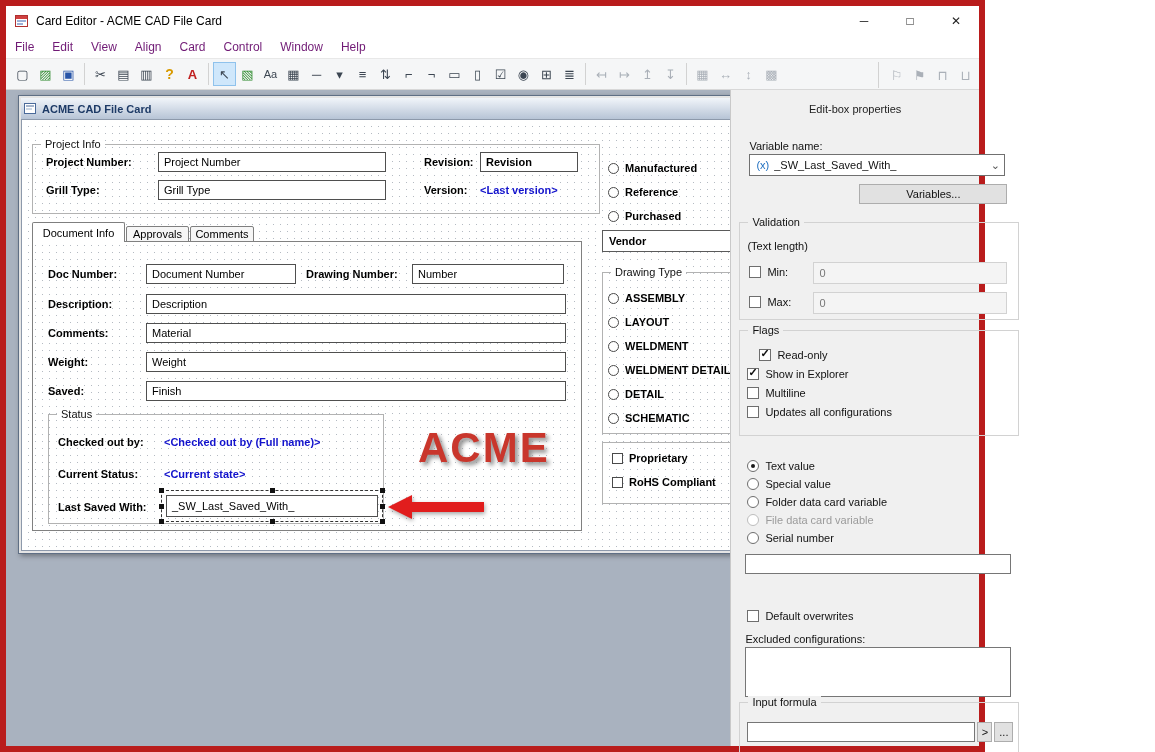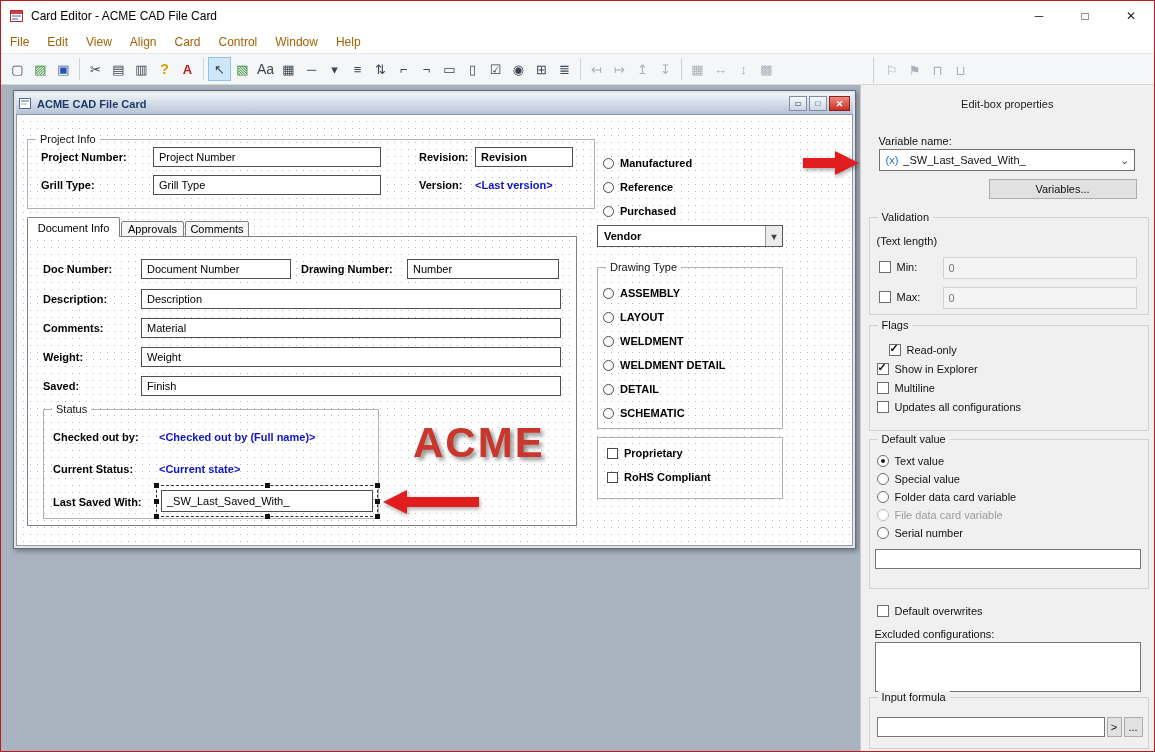--- a/index.html
+++ b/index.html
@@ -1,33 +1,33 @@
 <!DOCTYPE html>
 <html style="--arrow_red: #e11d1d; --variable_blue: #1212cc; --logo_red: #c9362c; --prefix_blue: #1f6fc0; --titlebar_navy: #1d3a66;"><head>
 <meta charset="utf-8">
 <style>
   *{box-sizing:border-box;margin:0;padding:0}
   html,body{width:1155px;height:752px}
   body{font-family:"Liberation Sans",sans-serif;background:#fff;overflow:hidden}
-  .window{position:relative;width:1155px;height:752px;border:1px solid #b91c1c;background:#fff}
+  .window{position:relative;width:985px;height:752px;border:6px solid #b91c1c;background:#fff}
 
   
   .titlebar{height:30px;display:flex;align-items:center;padding-left:8px;background:#fff}
   .titlebar .title{font-size:12px;margin-left:6px;color:#000;white-space:nowrap}
   .capbtns{margin-left:auto;display:flex;height:100%}
   .capbtn{width:46px;display:flex;align-items:center;justify-content:center;font-size:12px;color:#222}
 
   
   .menubar{height:22px;display:flex;align-items:center;font-size:12px;background:#fff}
-  .menu-item{padding:3px 9px;color:#a16207;white-space:nowrap}
+  .menu-item{padding:3px 9px;color:#701a75;white-space:nowrap}
 
   
   .toolbar{position:relative;height:32px;background:#f5f6f7;border-top:1px solid #e8e8e8;border-bottom:1px solid #d8d8d8;display:flex;align-items:center;padding-left:5px}
   .tbi{width:23px;height:24px;display:flex;align-items:center;justify-content:center;font-size:13px;color:#3c4652;border:1px solid transparent;white-space:nowrap}
-  .tbi.sm{font-size:14px}
+  .tbi.sm{font-size:11px}
   .tbi.green{color:#2e8b2e}
   .tbi.blue{color:#2855a8}
   .tbi.red{color:#c02020;font-weight:bold}
   .tbi.gold{color:#d89a00;font-weight:bold;font-size:14px}
   .tbi.gray{color:#aab0b8}
   .tbi.active{background:#cfe7fb;border-color:#8fc2ec}
   .tbsep{width:1px;height:22px;background:#d2d2d2;margin:0 4px}
   .tb-right{position:absolute;left:872px;top:3px;display:flex;border-left:1px solid #d2d2d2;padding-left:6px;height:26px;align-items:center}
 
   
@@ -343,23 +343,20 @@
       </div>
       <div class="popt" style="left:16px;top:297px">
         <span class="pcb"></span>
         <span>Multiline</span>
       </div>
       <div class="popt" style="left:16px;top:316px">
         <span class="pcb"></span>
         <span>Updates all configurations</span>
       </div>
 
-      <div class="pg" style="left:8px;top:354px;width:280px;height:150px">
-        <span class="lg">Default value</span>
-      </div>
       <div class="popt" style="left:16px;top:370px">
         <span class="pradio sel"></span>
         <span>Text value</span>
       </div>
       <div class="popt" style="left:16px;top:388px">
         <span class="pradio"></span>
         <span>Special value</span>
       </div>
       <div class="popt" style="left:16px;top:406px">
         <span class="pradio"></span>

